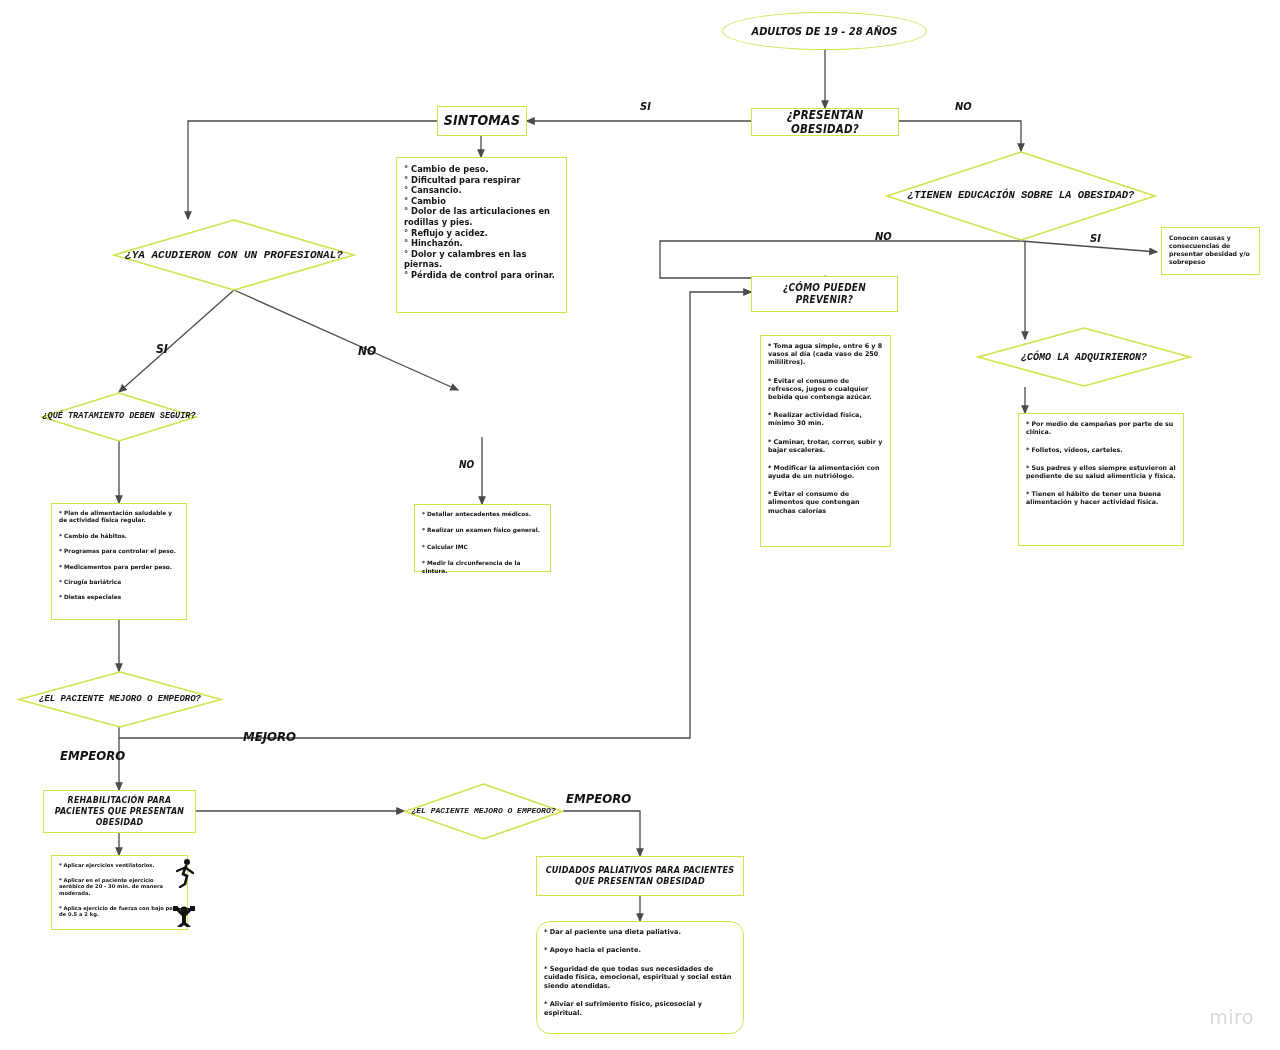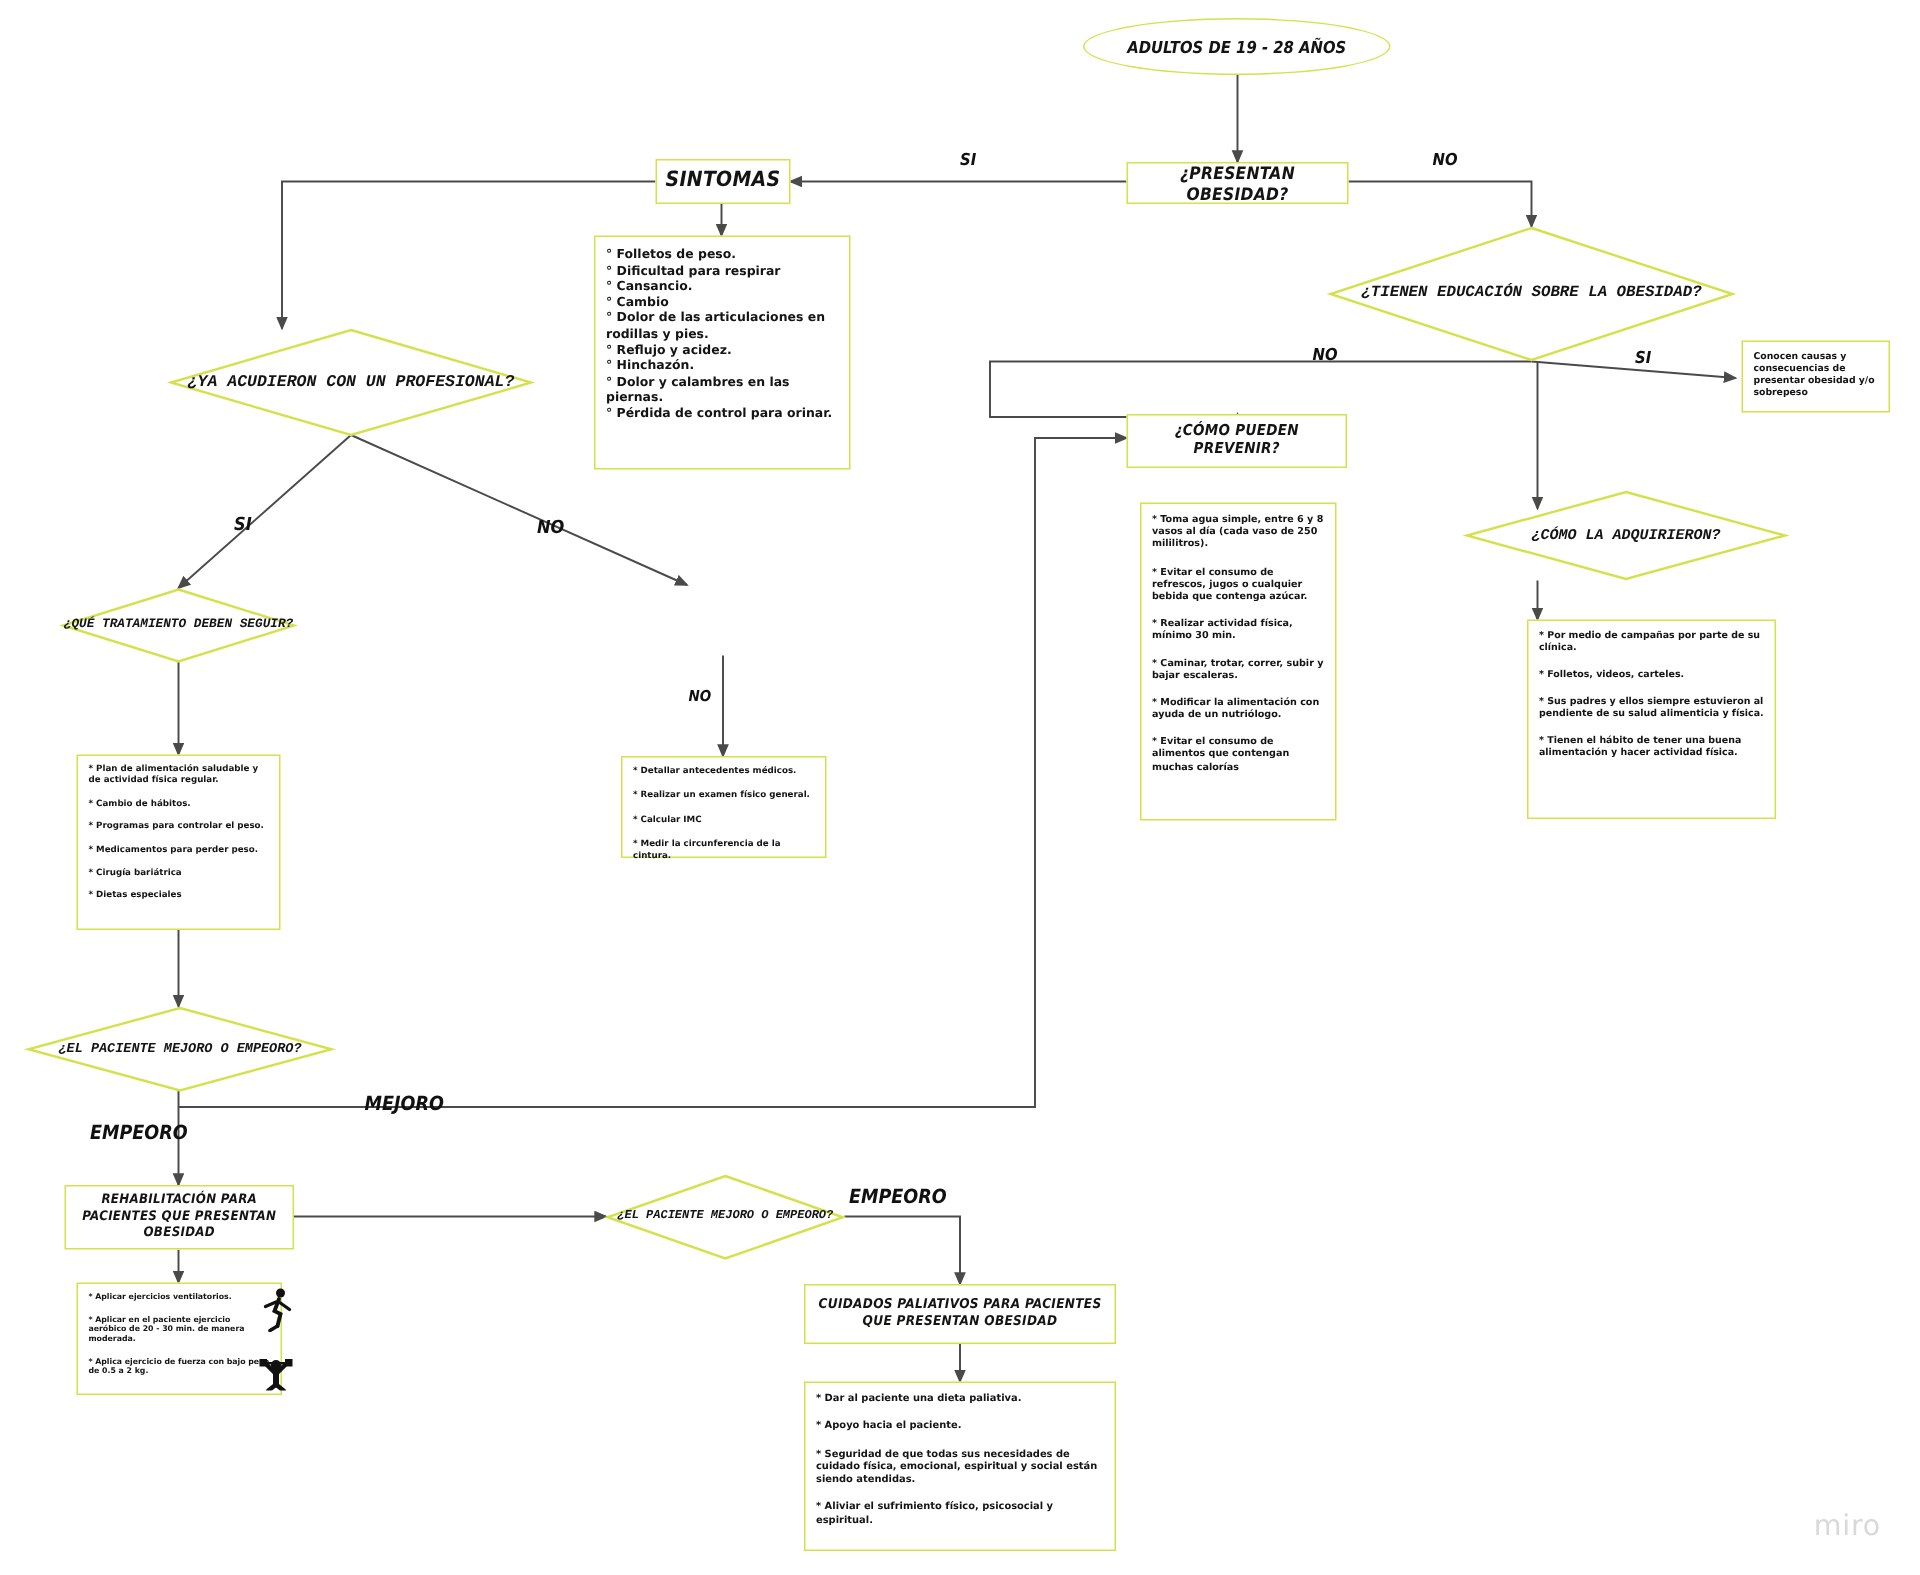--- a/index.html
+++ b/index.html
@@ -132,21 +132,21 @@
 
   <div class="proc node" style="left:751px;top:108px;width:148px;height:28px;font-size:11.5px;">
     <span>¿PRESENTAN OBESIDAD?</span>
   </div>
 
   <div class="proc node" style="left:437px;top:106px;width:90px;height:30px;font-size:14px;">
     <span>SINTOMAS</span>
   </div>
 
   <div class="listbox" style="left:396px;top:157px;width:171px;height:156px;font-size:8.3px;">
-    <div class="li">° Folletos de peso.</div>
+    <div class="li">° Cambio de peso.</div>
     <div class="li">° Dificultad para respirar</div>
     <div class="li">° Cansancio.</div>
     <div class="li">° Cambio</div>
     <div class="li">° Dolor de las articulaciones    en</div>
     <div class="li">rodillas y pies.</div>
     <div class="li">° Reflujo y acidez.</div>
     <div class="li">° Hinchazón.</div>
     <div class="li">° Dolor y calambres en las</div>
     <div class="li">piernas.</div>
     <div class="li">° Pérdida de control para orinar.</div>
@@ -232,21 +232,21 @@
     </svg>
     <div class="dlabel" style="font-size:8px;">
       <span>¿EL PACIENTE MEJORO O EMPEORO?</span>
     </div>
   </div>
 
   <div class="proc node" style="left:536px;top:856px;width:208px;height:40px;font-size:9px;">
     <span>CUIDADOS PALIATIVOS PARA PACIENTES QUE PRESENTAN OBESIDAD</span>
   </div>
 
-  <div class="listbox" style="left:536px;top:921px;width:208px;height:113px;font-size:6.6px;">
+  <div class="listbox" style="left:536px;top:921px;width:208px;height:113px;font-size:6.6px;border-radius:14px;">
     <div class="li" style="margin-bottom:10px;">* Dar al paciente una dieta paliativa.</div>
     <div class="li" style="margin-bottom:10px;">* Apoyo hacia el paciente.</div>
     <div class="li" style="margin-bottom:10px;">* Seguridad de que todas sus necesidades de cuidado física, emocional, espiritual y social están siendo atendidas.</div>
     <div class="li">* Aliviar el sufrimiento físico, psicosocial y espiritual.</div>
   </div>
 
   <div class="diamond" style="left:886px;top:151px;width:270px;height:90px;">
     <svg width="270" height="90" viewBox="0 0 270 90">
       <polygon points="135,1 269,45 135,89 1,45" fill="#ffffff" stroke="#d3e24c" stroke-width="1.6"></polygon>
     </svg>

